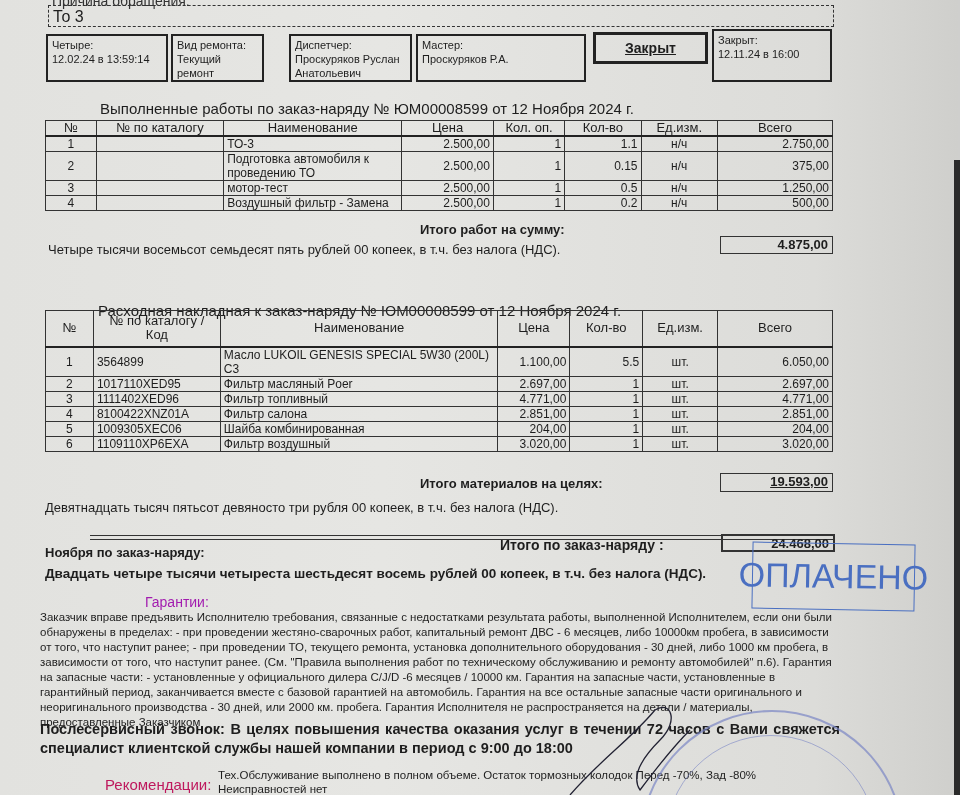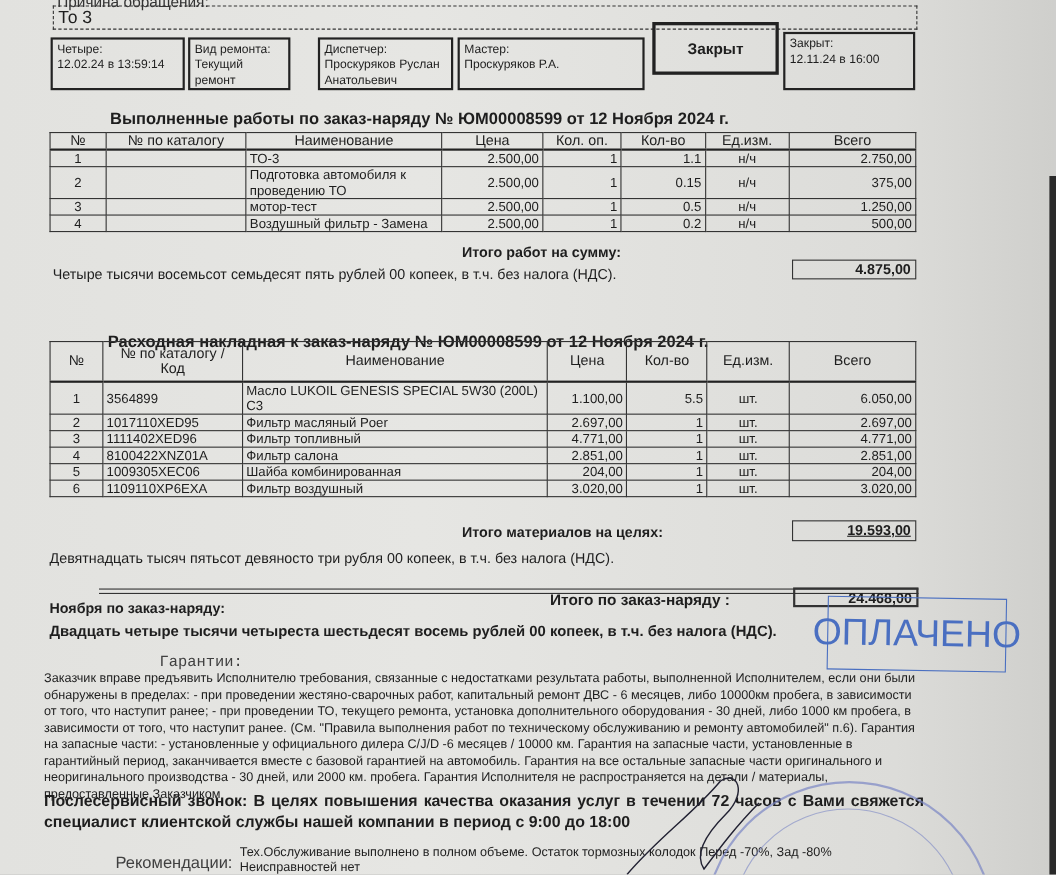--- a/index.html
+++ b/index.html
@@ -4,33 +4,33 @@
 <style>
   html,body{margin:0;padding:0;}
   body{width:960px;height:795px;overflow:hidden;background:#cfcfcd;font-family:"Liberation Sans",sans-serif;color:#1e1e1e;position:relative;}
   .paper{position:absolute;left:0;top:0;width:958px;height:795px;background:linear-gradient(90deg,#e2e2df 0%,#e6e6e3 40%,#dcdcd9 85%,#cfcfcc 100%);}
   .edge{position:absolute;right:0;top:160px;width:6px;height:640px;background:#2a2a2a;}
   .abs{position:absolute;}
   .reason-label{left:52px;top:-7px;font-size:14px;color:#333;}
   .reason-box{left:48px;top:5px;width:786px;height:22px;border:1px dashed #333;box-sizing:border-box;font-size:16px;padding:2px 4px;}
   .hbox{top:34px;height:48px;border:2px solid #222;box-sizing:border-box;font-size:11px;padding:2px 4px;line-height:14px;}
   .hbox.status{border-width:3px;font-size:14px;font-weight:bold;display:flex;align-items:center;justify-content:center;}
-  h2{position:absolute;margin:0;font-size:15px;font-weight:bold;white-space:nowrap;}
+  h2{position:absolute;margin:0;font-size:15px;font-weight:normal;white-space:nowrap;}
   table{position:absolute;border-collapse:collapse;font-size:12px;}
   td,th{border:1px solid #333;padding:0 3px;line-height:14px;}
   th{font-weight:normal;font-size:13px;border-bottom:2px solid #222;}
   .r{text-align:right;} .c{text-align:center;}
   .total-label{font-weight:bold;font-size:13px;text-align:left;}
   .total-val{border:1px solid #333;font-weight:bold;font-size:13px;text-align:right;padding:0 4px;box-sizing:border-box;}
   .words{font-size:13px;white-space:nowrap;}
   .bold{font-weight:bold;}
   .stamp-paid{left:752px;top:543px;width:163px;height:67px;border:1.5px solid #4a6fc1;color:#4a6fc1;font-size:34px;display:flex;align-items:center;justify-content:center;transform:rotate(1deg);box-sizing:border-box;letter-spacing:0px;}
   .warranty{left:40px;top:610px;width:800px;font-size:11.5px;line-height:15px;}
   .call{left:40px;top:720px;width:800px;font-size:14.5px;font-weight:bold;line-height:19px;text-align:justify;}
-  .rec-label{left:105px;top:776px;font-size:15px;color:#404040;}
+  .rec-label{left:105px;top:776px;font-size:15px;color:#be185d;}
   .rec-text{left:218px;top:768px;font-size:11.5px;line-height:14px;}
   .round-stamp{left:640px;top:710px;width:260px;height:260px;border:2px solid #7a86c4;border-radius:50%;opacity:.7;}
   .round-stamp2{left:665px;top:735px;width:210px;height:210px;border:1px solid #7a86c4;border-radius:50%;opacity:.6;}
 </style>
 </head>
 <body>
 
 <div class="paper"></div>
 <div class="edge"></div>
 
@@ -46,21 +46,21 @@
   <div>Текущий ремонт</div>
 </div>
 <div class="abs hbox" style="left:289px;width:123px;">
   <div>Диспетчер:</div>
   <div>Проскуряков Руслан Анатольевич</div>
 </div>
 <div class="abs hbox" style="left:416px;width:170px;">
   <div>Мастер:</div>
   <div>Проскуряков Р.А.</div>
 </div>
-<div class="abs hbox status" style="left:593px;top:20px;width:115px;height:48px;">Закрыт</div>
+<div class="abs hbox status" style="left:593px;top:32px;width:115px;height:32px;text-decoration:underline;">Закрыт</div>
 <div class="abs hbox" style="left:712px;top:29px;width:120px;height:53px;">
   <div>Закрыт:</div>
   <div>12.11.24 в 16:00</div>
 </div>
 
 <h2 style="left:100px;top:100px;">Выполненные работы по заказ-наряду №  ЮМ00008599 от 12 Ноября 2024 г.</h2>
 <table style="left:45px;top:120px;width:788px;">
   <colgroup>
       <col style="width:50px">
       <col style="width:125px">
@@ -214,21 +214,21 @@
 <div class="abs words" style="left:45px;top:500px;">Девятнадцать тысяч пятьсот девяносто три рубля 00 копеек, в т.ч. без налога (НДС).</div>
 
 <div class="abs" style="left:90px;top:535px;width:745px;height:3px;border-top:1px solid #333;border-bottom:1px solid #333;"></div>
 <div class="abs bold" style="left:45px;top:545px;font-size:13px;">Ноября по заказ-наряду:</div>
 <div class="abs bold" style="left:500px;top:537px;width:208px;text-align:left;font-size:14px;">Итого по заказ-наряду :</div>
 <div class="abs total-val" style="left:721px;top:534px;width:114px;height:18px;border:2px double #333;">24.468,00</div>
 <div class="abs words bold" style="left:45px;top:566px;font-size:13.5px;">Двадцать четыре тысячи четыреста шестьдесят восемь рублей 00 копеек, в т.ч. без налога (НДС).</div>
 
 <div class="abs stamp-paid">ОПЛАЧЕНО</div>
 
-<div class="abs" style="left:145px;top:594px;font-size:14px;color:#404040;font-family:Liberation Mono, monospace;">Гарантии:</div>
+<div class="abs" style="left:145px;top:594px;font-size:14px;color:#a21caf;">Гарантии:</div>
 <div class="abs warranty">Заказчик вправе предъявить Исполнителю требования, связанные с недостатками результата работы, выполненной Исполнителем, если они были обнаружены в пределах: - при проведении жестяно-сварочных работ, капитальный ремонт ДВС - 6 месяцев, либо 10000км пробега, в зависимости от того, что наступит ранее; - при проведении ТО, текущего ремонта, установка дополнительного оборудования - 30 дней, либо 1000 км пробега, в зависимости от того, что наступит ранее. (См. "Правила выполнения работ по техническому обслуживанию и ремонту автомобилей" п.6). Гарантия на запасные части: - установленные у официального дилера C/J/D -6 месяцев / 10000 км. Гарантия на запасные части, установленные в гарантийный период, заканчивается вместе с базовой гарантией на автомобиль. Гарантия на все остальные запасные части оригинального и неоригинального производства -  30 дней, или 2000 км. пробега. Гарантия Исполнителя не распространяется на детали / материалы, предоставленные Заказчиком</div>
 
 <div class="abs call">Послесервисный звонок: В целях повышения качества оказания услуг в течении 72 часов с Вами свяжется специалист клиентской службы нашей компании в период с 9:00 до 18:00</div>
 
 <div class="abs rec-label">Рекомендации:</div>
 <div class="abs rec-text">
   <div>Тех.Обслуживание выполнено в полном объеме. Остаток тормозных колодок Перед -70%, Зад -80%</div>
   <div>Неисправностей нет</div>
 </div>
 

